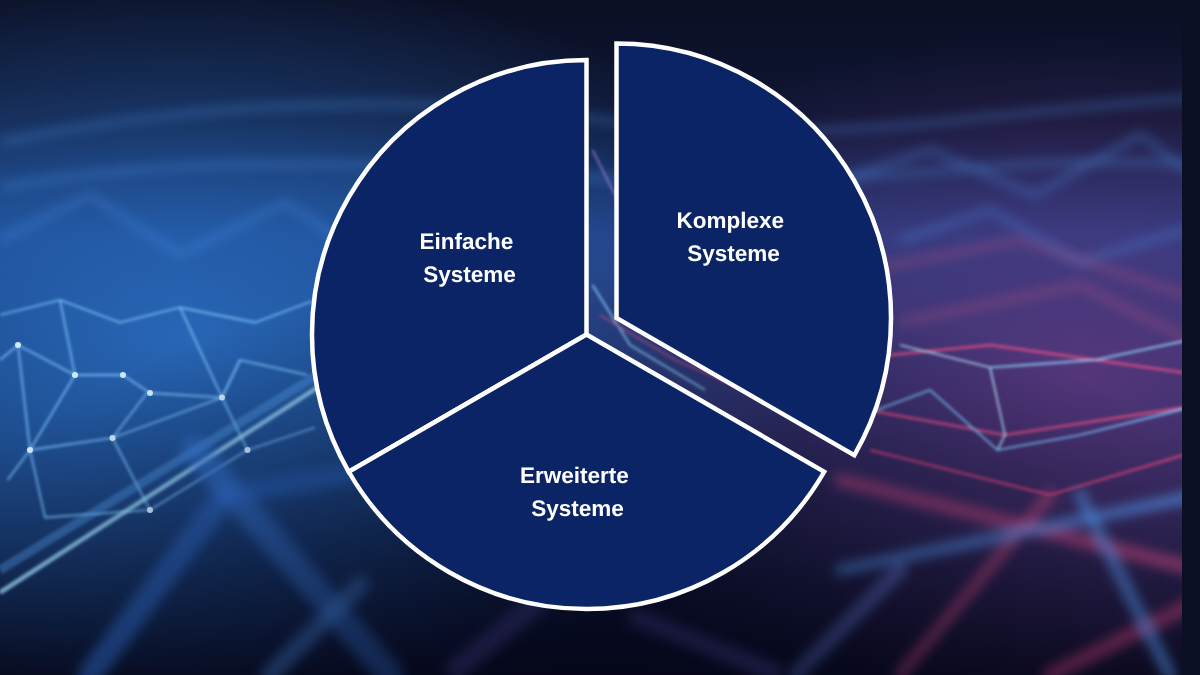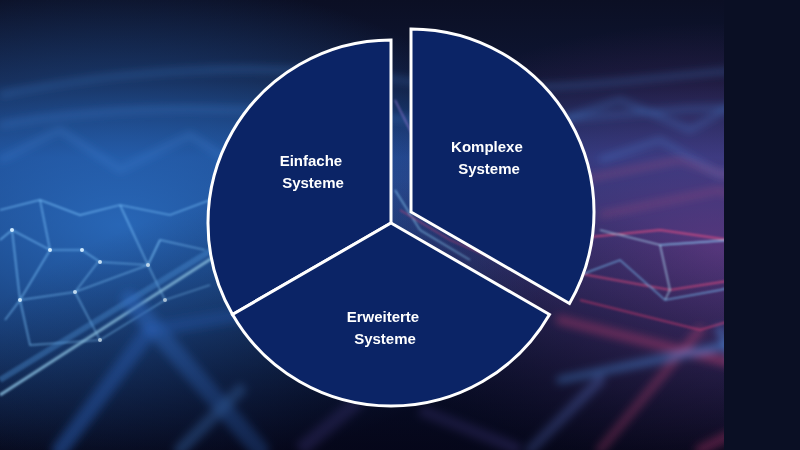--- a/index.html
+++ b/index.html
@@ -5,21 +5,21 @@
     html, body {
       margin: 0;
       padding: 0;
       width: 800px;
       height: 450px;
       overflow: hidden;
       background: #0a0f24;
     }
     .stage {
       position: relative;
-      width: 724px;
+      width: 788px;
       height: 450px;
       overflow: hidden;
     }
     .bg {
       position: absolute;
       left: 0; top: 0;
       width: 800px; height: 450px;
     }
     .diagram {
       position: absolute;

